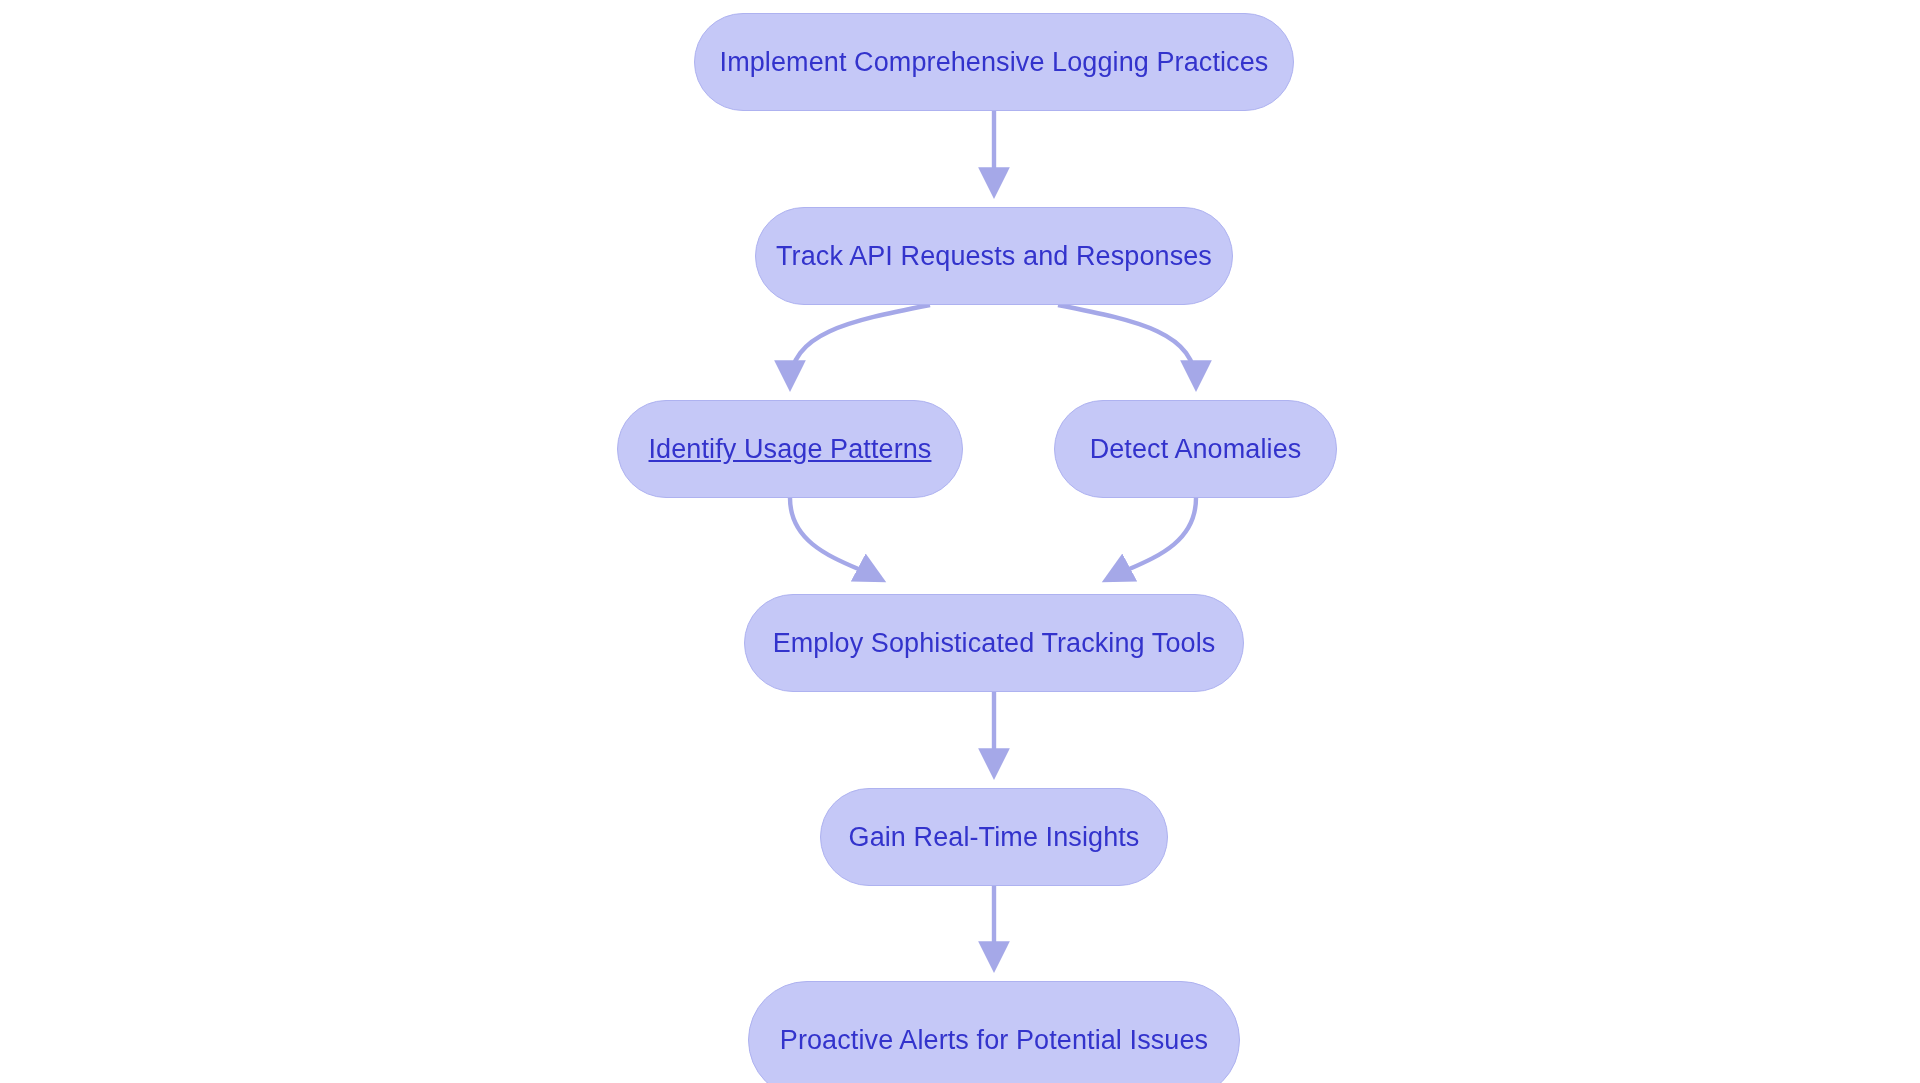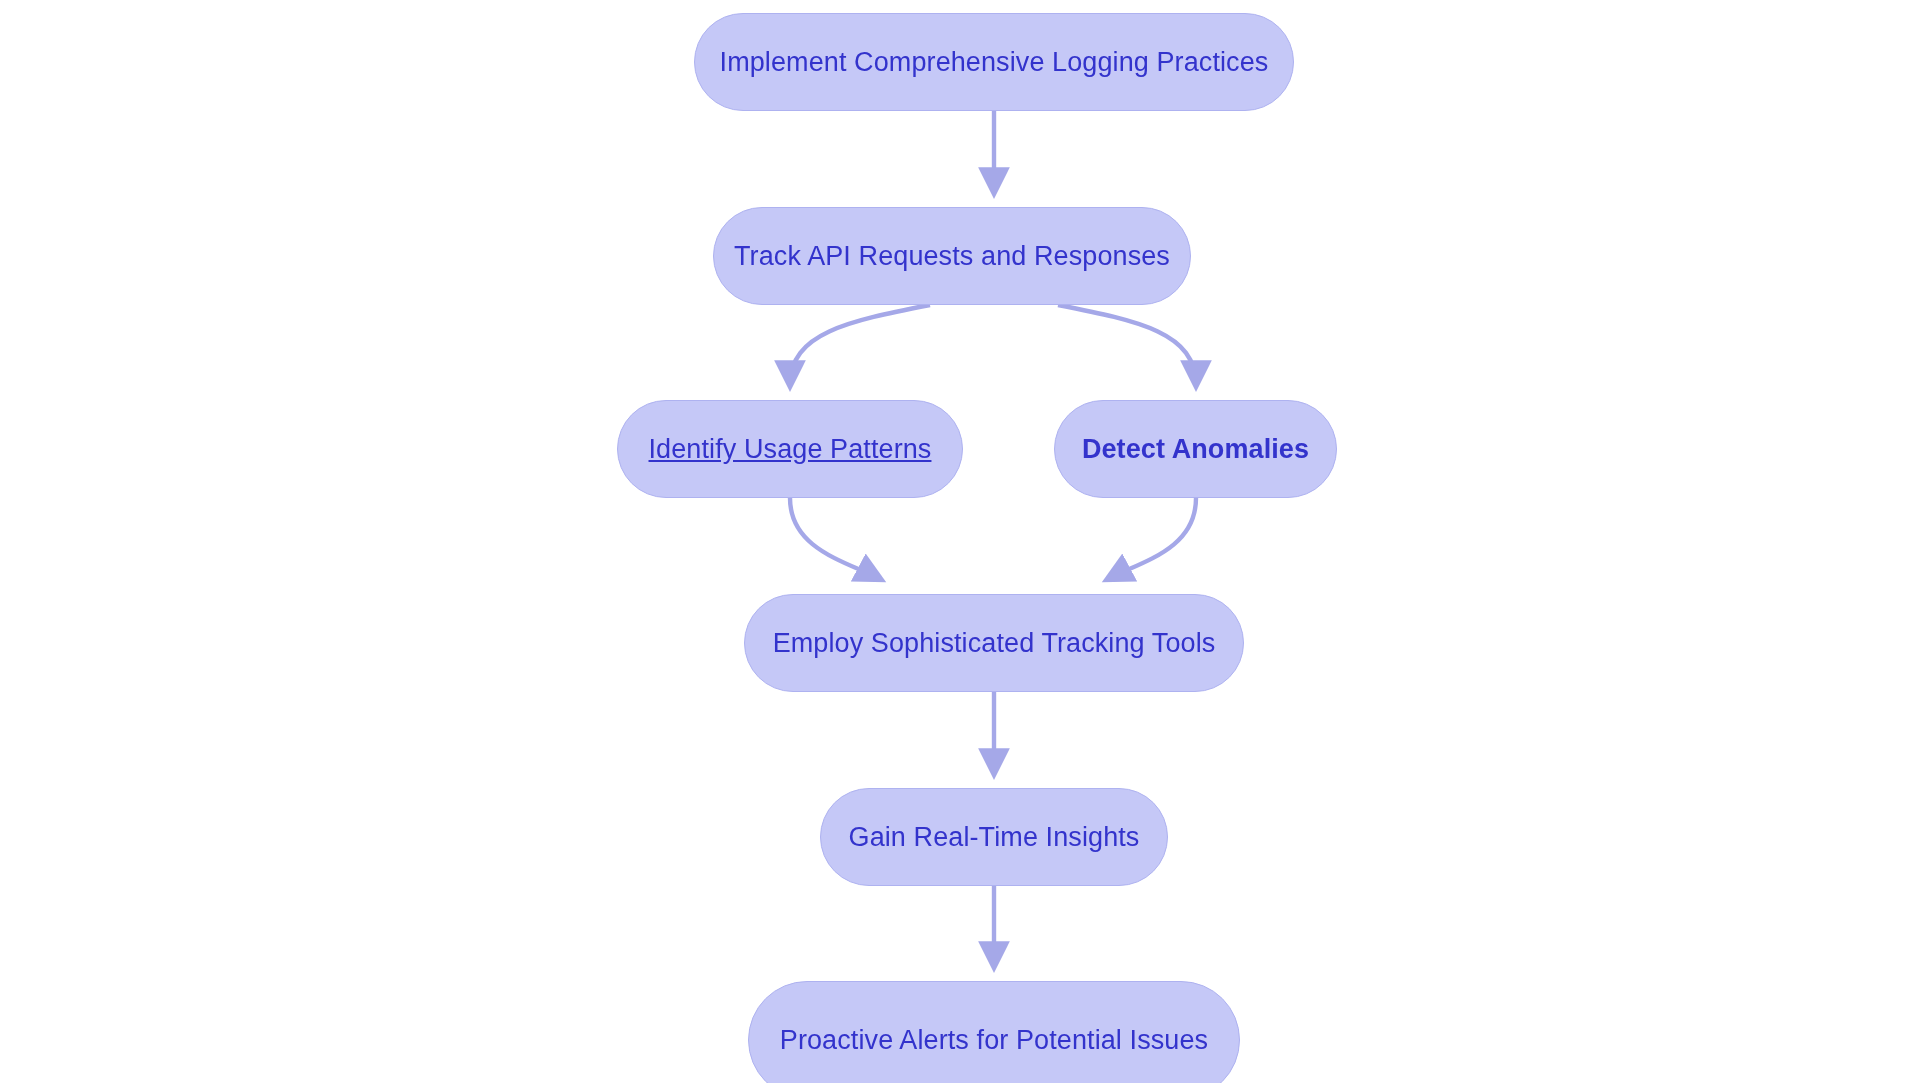--- a/index.html
+++ b/index.html
@@ -75,29 +75,29 @@
 
     <path d="M 994 692 L 994 773" fill="none" stroke="#a5a8e8" stroke-width="4.4" marker-end="url(#arrowhead)"></path>
 
     <path d="M 994 886 L 994 966" fill="none" stroke="#a5a8e8" stroke-width="4.4" marker-end="url(#arrowhead)"></path>
   </svg>
 
   <div class="flow-node" style="left:694px; top:13px; width:600px; height:98px;">
     <span class="node-label">Implement Comprehensive Logging Practices</span>
   </div>
 
-  <div class="flow-node" style="left:713px; top:207px; width:478px; height:98px;">
+  <div class="flow-node" style="left:755px; top:207px; width:478px; height:98px;">
     <span class="node-label">Track API Requests and Responses</span>
   </div>
 
   <div class="flow-node" style="left:617px; top:400px; width:346px; height:98px;text-decoration:underline;">
     <span class="node-label">Identify Usage Patterns</span>
   </div>
 
-  <div class="flow-node" style="left:1054px; top:400px; width:283px; height:98px;font-weight:bold;">
+  <div class="flow-node" style="left:1054px; top:400px; width:283px; height:98px;">
     <span class="node-label">Detect Anomalies</span>
   </div>
 
   <div class="flow-node" style="left:820px; top:788px; width:348px; height:98px;">
     <span class="node-label">Gain Real-Time Insights</span>
   </div>
 
   <div class="flow-node" style="left:744px; top:594px; width:500px; height:98px;">
     <span class="node-label">Employ Sophisticated Tracking Tools</span>
   </div>

